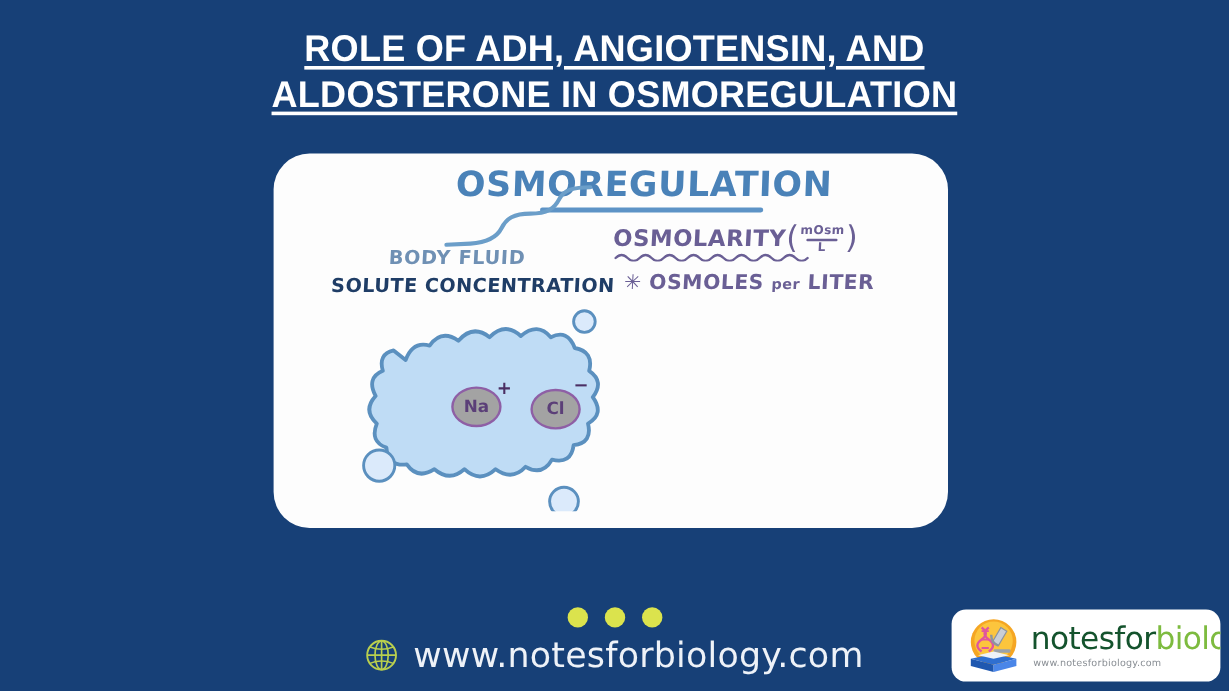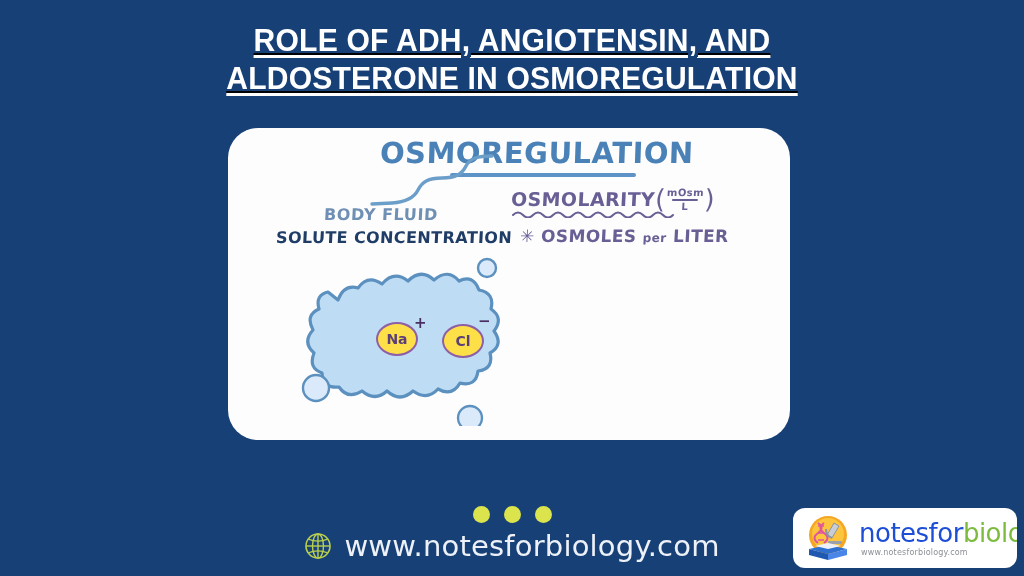--- a/index.html
+++ b/index.html
@@ -15,21 +15,20 @@
     position: relative;
   }
 
   
   .title-wrap {
     position: absolute;
     top: 22px;
     left: 0;
     width: 1024px;
     text-align: center;
-    text-decoration: underline;
   }
   .title-line {
     display: block;
     color: #ffffff;
     font-weight: bold;
     font-size: 31px;
     line-height: 38px;
     letter-spacing: 0.2px;
     text-decoration: underline;
     text-underline-offset: 4px;
@@ -178,21 +177,21 @@
     left: 72px;
     top: 128px;
     width: 260px;
     height: 170px;
   }
   .ion {
     position: absolute;
     width: 38px;
     height: 30px;
     border-radius: 50%;
-    background: #fde047;
+    background: #a3a3a3;
     border: 2px solid #8e5fa5;
     display: flex;
     align-items: center;
     justify-content: center;
     font-family: "DejaVu Sans", sans-serif;
     font-weight: bold;
     font-size: 14px;
     color: #5b3f78;
   }
   .ion-na { left: 148px; top: 194px; }
@@ -262,21 +261,21 @@
     flex-direction: column;
     margin-left: 4px;
     line-height: 1;
   }
   .logo-word {
     font-size: 26px;
     font-family: "DejaVu Sans", sans-serif;
     white-space: nowrap;
     letter-spacing: -0.5px;
   }
-  .logo-word .t1 { color: #1d4ed8; margin-top: 12px; }
+  .logo-word .t1 { color: #14532d; margin-top: 12px; }
   .logo-word .t2 { color: #7dbb3f; }
   .logo-sub {
     font-size: 8px;
     color: #8a8f95;
     font-family: "DejaVu Sans", sans-serif;
     letter-spacing: 0.2px;
     margin-top: 3px;
     margin-left: 2px;
     white-space: nowrap;
   }

